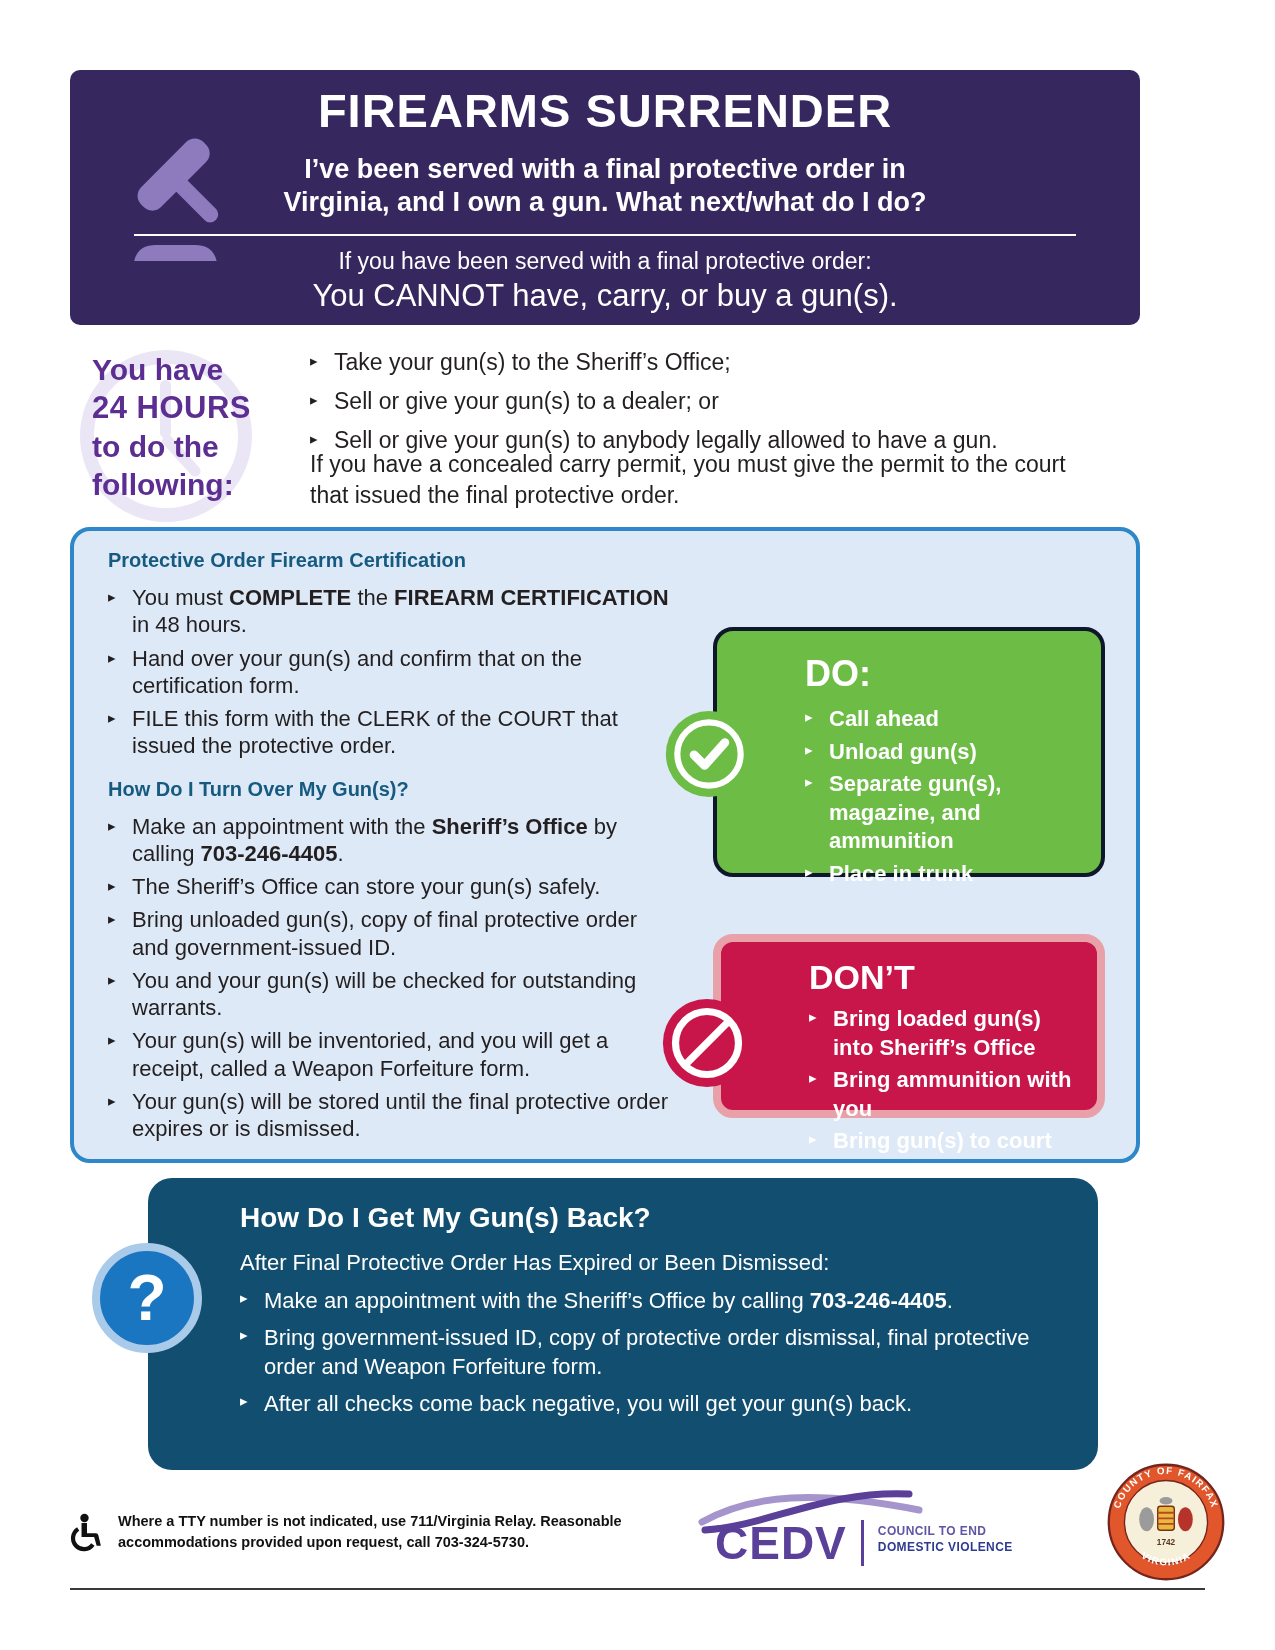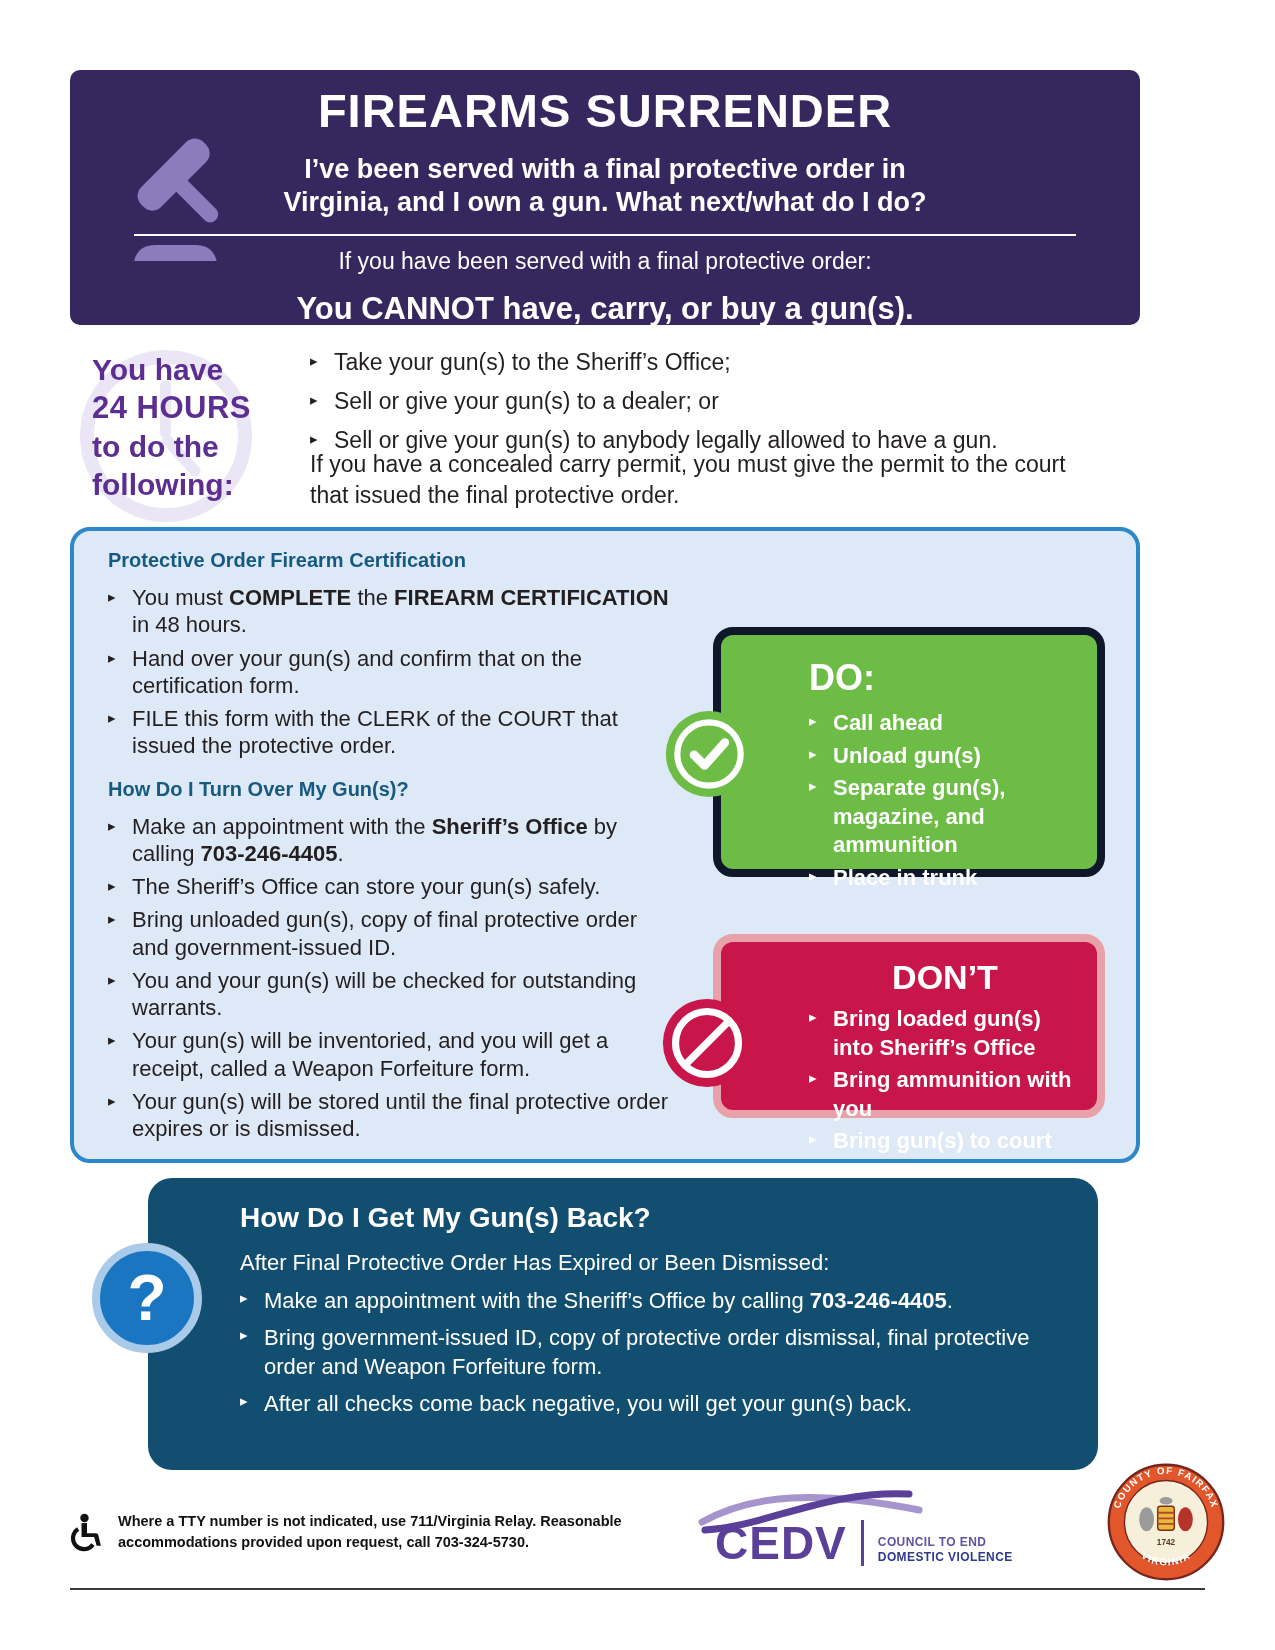--- a/index.html
+++ b/index.html
@@ -7,21 +7,21 @@
   body { width:1275px; font-family:"Liberation Sans","DejaVu Sans",sans-serif; color:#231f20; }
   .page { position:relative; width:1275px; height:1650px; background:#fff; overflow:hidden;padding-left:48px; }
 
   
   .hero { position:absolute; left:70px; top:70px; width:1070px; height:255px;
           background:#37275f; border-radius:10px; color:#fff; text-align:center; padding-top:13px; }
   .hero-title { font-size:47px; font-weight:800; letter-spacing:1px; }
   .hero-sub { margin-top:15px; font-size:27px; font-weight:700; line-height:1.22; }
   .hero-rule { margin:15px auto 0; width:88%; height:2px; background:#fff; }
   .hero-served { margin-top:12px; font-size:23px; font-weight:400; }
-  .hero-cannot { margin-top:16px; font-size:31px; font-weight:700; }
+  .hero-cannot { margin-top:3px; font-size:31px; font-weight:400; }
   .gavel { position:absolute; left:36px; top:50px; }
 
   
   .deadline { position:absolute; left:0; top:325px; width:1275px; height:202px;border-radius:12px; }
   .clock-wm { position:absolute; left:80px; top:25px; width:172px; height:172px;
               border:14px solid #eae6f5; border-radius:50%; }
   .clock-wm .hand-v { position:absolute; left:66px; top:16px; width:11px; height:58px;
               background:#eae6f5; border-radius:6px; }
   .clock-wm .hand-a { position:absolute; left:70px; top:67px; width:52px; height:11px;
               background:#eae6f5; border-radius:6px; transform-origin:left center; transform:rotate(48deg); }
@@ -44,32 +44,32 @@
            background:#dde9f6; border:4px solid #2d87c8; border-radius:20px; }
   .panel-left { position:absolute; left:34px; top:18px; width:566px; }
   .panel-h { font-size:20px; font-weight:800; color:#175a80; margin-bottom:12px; }
   .panel-h.h2b { margin-top:18px; }
   .panel-left ul { list-style:none; }
   .panel-left .blt { margin-bottom:6px; }
   .panel-left .btxt { font-size:22px; line-height:1.24; color:#231f20; }
   .bseg { font-weight:700; }
 
   .do-box { position:absolute; left:639px; top:96px; width:392px; height:250px;
-            background:#6cbc45; border:8px solid #0f172a; border-radius:20px;
+            background:#6cbc45; border:4px solid #0f172a; border-radius:20px;
             color:#fff; padding:18px 16px 0 88px; }
   .do-h { font-size:36px; font-weight:800; margin:4px 0 10px; }
   .colored-list { list-style:none; }
   .colored-list .blt { margin-bottom:4px; }
   .colored-list .btxt { font-size:22px; font-weight:700; line-height:1.3; }
   .colored-list .arr { color:#fff; padding-top:3px; }
 
   .dont-box { position:absolute; left:639px; top:403px; width:392px; height:184px;
               background:#c8164b; border:8px solid #e9a1a9; border-radius:20px;
               color:#fff; padding:16px 16px 0 88px; }
-  .dont-h { font-size:34px; font-weight:800; margin:0 0 8px;text-align:center; }
+  .dont-h { font-size:34px; font-weight:800; margin:0 0 8px; }
 
   .check-ic { position:absolute; left:591px; top:179px; }
   .no-ic { position:absolute; left:588px; top:467px; }
 
   
   .getback { position:absolute; left:148px; top:1178px; width:950px; height:292px;
              background:#114e6f; border-radius:24px; color:#fff; padding:24px 34px 0 92px; }
   .gb-h { font-size:28px; font-weight:800; margin-bottom:16px; }
   .gb-intro { font-size:22px; margin-bottom:10px; }
   .gb-list { list-style:none; }
@@ -78,21 +78,21 @@
   .gb-list .arr { color:#fff; padding-top:3px; }
   .q-ic { position:absolute; left:92px; top:1243px; width:110px; height:110px; border-radius:50%;
           background:#1b76c1; border:8px solid #a9cbe9; color:#fff;
           display:flex; align-items:center; justify-content:center;
           font-size:64px; font-weight:800; }
 
   
   .wheel-ic { position:absolute; left:66px; top:1512px; }
   .tty { position:absolute; left:118px; top:1511px; width:560px;
          font-size:14.5px; font-weight:700; line-height:1.45; color:#111; }
-  .cedv { position:absolute; left:715px; top:1492px; display:flex; align-items:flex-end; gap:14px; }
+  .cedv { position:absolute; left:715px; top:1492px; display:flex; align-items:flex-start; gap:14px; }
   .cedv-left { position:relative; padding-top:30px; }
   .swoosh { position:absolute; left:-18px; top:-4px; }
   .cedv-acronym { font-size:46px; font-weight:800; color:#5a4099; letter-spacing:1px; line-height:0.95; }
   .cedv-div { width:3px; height:46px; background:#5a4099; margin-top:28px; }
   .cedv-tag { margin-top:32px; font-size:12px; font-weight:700; letter-spacing:0.4px; line-height:1.3; }
   .tag1 { color:#5f55a5; } .tag2 { color:#2d3a8f; }
   .seal { position:absolute; left:1106px; top:1462px; }
   .seal-t { font-size:10.5px; font-weight:700; fill:#fff; letter-spacing:1.5px; }
   .seal-year { font-size:9px; font-weight:700; fill:#5a3a1e; }
   .bottom-rule { position:absolute; left:70px; top:1588px; width:1135px; height:2px; background:#3a3a3a; }

